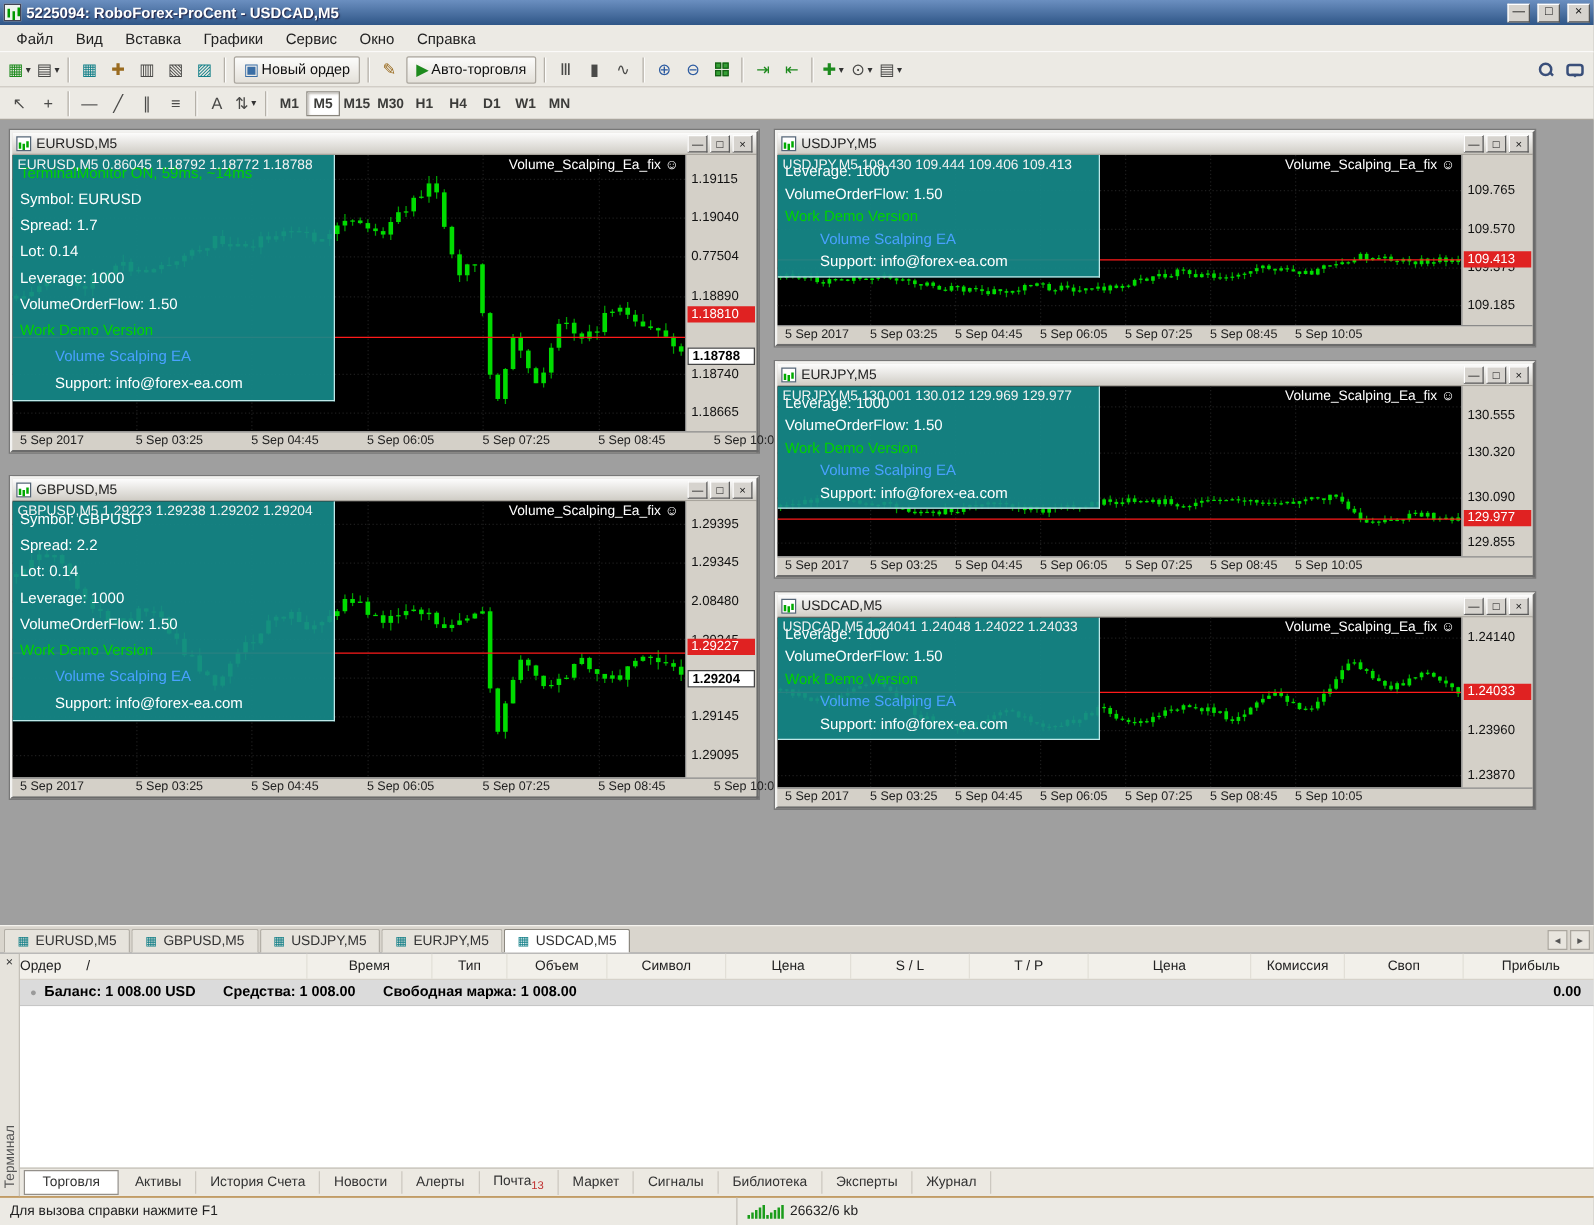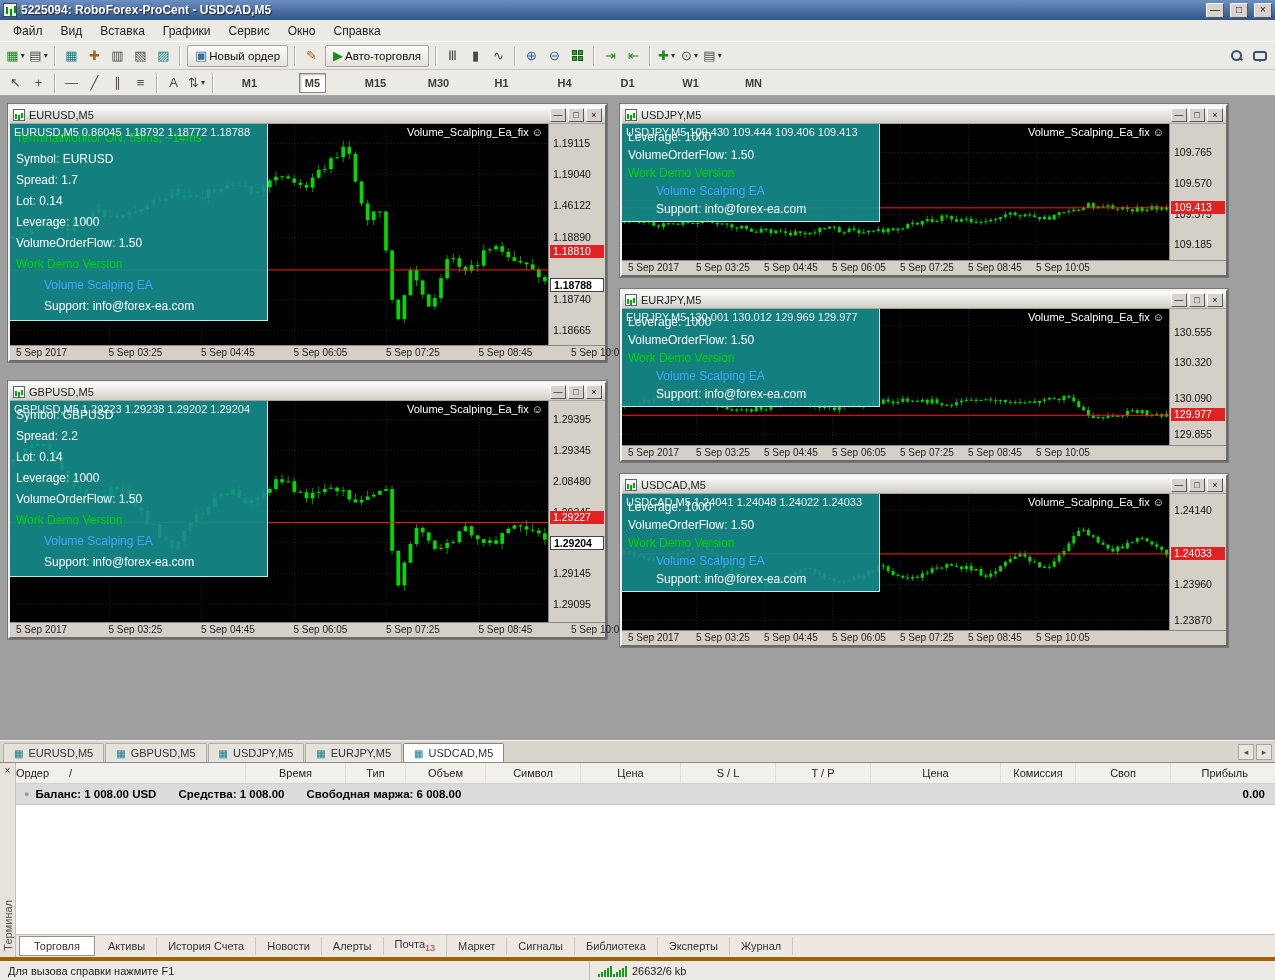--- a/index.html
+++ b/index.html
@@ -25,21 +25,21 @@
   .tbtn.labeled{border:1px solid #aaa69e;background:linear-gradient(#fcfcfb,#e4e1da);border-radius:2px;padding:0 7px;margin:0 2px;font-size:11.5px;color:#111}
   .tsep{width:0;height:20px;border-left:1px solid #b4b0a8;border-right:1px solid #fcfcfa;margin:0 4px}
   .g-green{color:#1d8a1d}.g-teal{color:#148089}.g-blue{color:#2b5aa0}.g-dark{color:#4a4a48}.g-doc{color:#3a6ea5}.g-gold{color:#9a6b1f}
   .icon-tile{display:grid;grid-template-columns:5px 5px;grid-template-rows:5px 5px;gap:1px}
   .icon-tile i{background:#35a035;border:1px solid #156015}
   .icon-search{position:relative;width:13px;height:13px;display:inline-block}
   .icon-search::before{content:"";position:absolute;left:1px;top:1px;width:7px;height:7px;border:2px solid #3a4f7a;border-radius:50%}
   .icon-search::after{content:"";position:absolute;left:9px;top:9px;width:4px;height:2px;background:#3a4f7a;transform:rotate(45deg)}
   .icon-chat{position:relative;width:14px;height:10px;display:inline-block;border:2px solid #3a4f7a;border-radius:3px}
   .icon-chat::after{content:"";position:absolute;left:2px;bottom:-6px;border:3px solid transparent;border-top-color:#3a4f7a}
-  .tf-btn{min-width:27px;height:20px;display:inline-flex;align-items:center;justify-content:center;font-size:11px;font-weight:bold;color:#3c3c3a;margin:0 18px}
+  .tf-btn{min-width:27px;height:20px;display:inline-flex;align-items:center;justify-content:center;font-size:11px;font-weight:bold;color:#3c3c3a;margin:0 0}
   .tf-btn.active{background:#fff;border:1px solid #8a867e;box-shadow:inset 1px 1px 2px #b8b4ac}
   .spacer{flex:1}
 
   
   .mdi{position:relative;height:644px;background:#9f9f9f;overflow:hidden}
   .chart-window{position:absolute;background:#d4d0c8;border:2px solid;border-color:#f2f2f0 #6b6b6b #6b6b6b #f2f2f0;box-shadow:0 0 0 1px #787878}
   .cw-titlebar{height:18px;background:linear-gradient(#fdfdfd,#d0cdc6);display:flex;align-items:center;gap:4px;padding:0 3px;border-bottom:1px solid #a8a49c;font-size:11px}
   .cw-icon{width:12px;height:12px;background:#fff;border:1px solid #567;position:relative;flex:none}
   .cw-icon::before{content:"";position:absolute;left:1px;bottom:1px;width:2px;height:5px;background:#0a0;box-shadow:3px 1px 0 #0a0,6px -1px 0 #0a0}
   .cw-title{flex:1;color:#222;white-space:nowrap;overflow:hidden}
@@ -86,21 +86,21 @@
   .term-balance>span{margin-right:22px;white-space:nowrap}
   .bdot{color:#9a9a9a;font-size:9px;margin-right:6px !important}
   .term-balance .profit{margin-left:auto;margin-right:10px}
   .term-body{flex:1;background:#fff}
   .term-tabs{height:23px;background:#ece9e2;border-top:1px solid #c4c0b8;display:flex;align-items:center;padding-left:3px;font-size:11px;flex:none}
   .term-tab{padding:3px 11px;color:#333;border-right:1px solid #ccc8c0;white-space:nowrap}
   .term-tab.active{background:#fff;border:1px solid #94908a;padding:3px 14px;margin-right:2px}
   .term-tab .badge{color:#c03030;font-size:9px}
 
   
-  .statusbar{height:23px;background:#eceae4;border-top:4px solid #a16207;display:flex;align-items:center;font-size:11px;color:#222}
+  .statusbar{height:23px;background:#eceae4;border-top:1px solid #a16207;display:flex;align-items:center;font-size:11px;color:#222}
   .sb-cell{height:100%;display:flex;align-items:center;padding:0 8px;white-space:nowrap}
   .sb-left{width:590px;border-right:1px solid #c2beb6}
   .sb-mid{flex:1;border-right:1px solid #c2beb6}
   .sb-right{width:128px;gap:5px}
   .bars{display:inline-flex;align-items:flex-end;gap:1px;height:12px}
   .bars i{width:2px;display:inline-block;background:#1a9c1a}
   .bars i:nth-child(1){height:3px}.bars i:nth-child(2){height:5px}.bars i:nth-child(3){height:7px}.bars i:nth-child(4){height:9px}.bars i:nth-child(5){height:11px}
   .bars i:nth-child(6){height:3px}.bars i:nth-child(7){height:5px}.bars i:nth-child(8){height:7px}.bars i:nth-child(9){height:9px}.bars i:nth-child(10){height:11px}
 </style>
 </head>
@@ -470,21 +470,21 @@
               <div class="ea-line green">Work Demo Version</div>
               <div class="ea-line blue indent">Volume Scalping EA</div>
               <div class="ea-line white indent">Support: info@forex-ea.com</div>
             </div>
             <div class="ohlc">EURUSD,M5 0.86045 1.18792 1.18772 1.18788</div>
             <div class="ea-badge">Volume_Scalping_Ea_fix ☺</div>
           </div>
           <div class="cw-scale">
             <span class="cw-scale-label" style="top: 12.7642px;">1.19115</span>
             <span class="cw-scale-label" style="top: 44.0377px;">1.19040</span>
-            <span class="cw-scale-label" style="top: 75.3113px;">1.46122</span>
+            <span class="cw-scale-label" style="top: 75.3113px;">0.77504</span>
             <span class="cw-scale-label" style="top: 106.585px;">1.18890</span>
             <span class="cw-scale-label" style="top: 169.132px;">1.18740</span>
             <span class="cw-scale-label" style="top: 200.406px;">1.18665</span>
             <div class="cw-price-red" style="top: 121px;">1.18810</div>
             <div class="cw-price-cur" style="top: 154.117px;">1.18788</div>
           </div>
         </div>
         <div class="cw-time">
           <span style="left: 6px;">5 Sep 2017</span>
           <span style="left: 98.5px;">5 Sep 03:25</span>
@@ -1620,21 +1620,21 @@
       <span class="cell">T / P</span>
       <span class="cell">Цена</span>
       <span class="cell">Комиссия</span>
       <span class="cell">Своп</span>
       <span class="cell c-profit">Прибыль</span>
     </div>
     <div class="term-balance">
       <span class="bdot">●</span>
       <span>Баланс: 1 008.00 USD</span>
       <span>Средства: 1 008.00</span>
-      <span>Свободная маржа: 6 008.00</span>
+      <span>Свободная маржа: 1 008.00</span>
       <span class="profit">0.00</span>
     </div>
     <div class="term-body"></div>
     <div class="term-tabs">
       <span class="term-tab active">Торговля</span>
       <span class="term-tab">Активы</span>
       <span class="term-tab">История Счета</span>
       <span class="term-tab">Новости</span>
       <span class="term-tab">Алерты</span>
       <span class="term-tab"><span>Почта</span><sub class="badge">13</sub></span>

